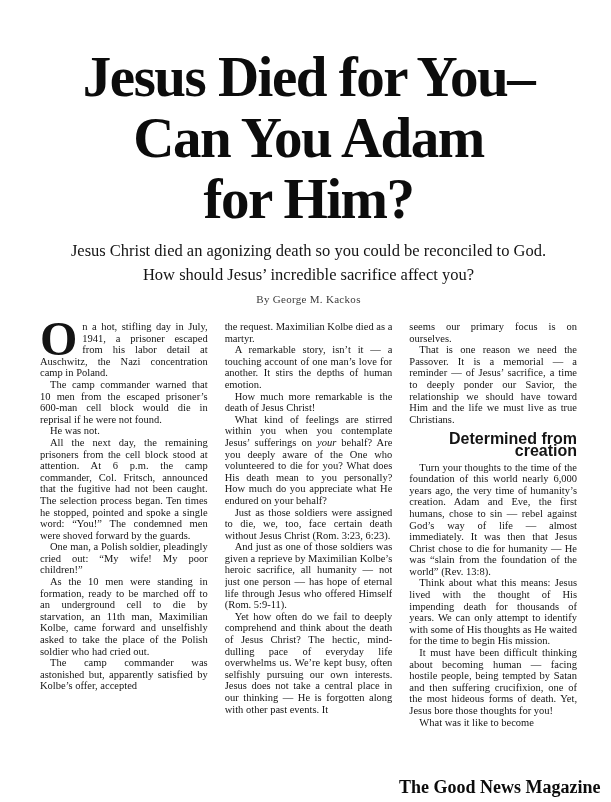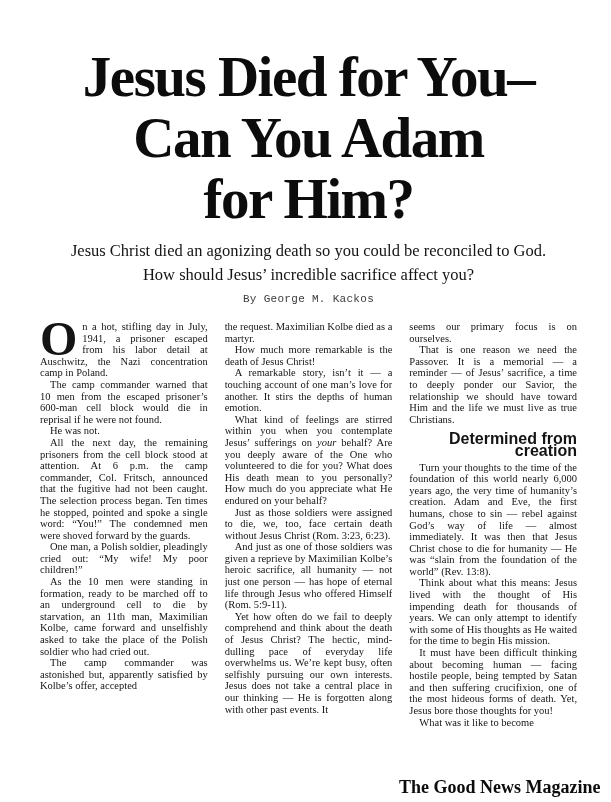--- a/index.html
+++ b/index.html
@@ -36,21 +36,21 @@
     margin:10px auto 0 auto;
     max-width:505px;
     text-align:center;
     font-size:16.5px;
     line-height:24px;
     color:var(--ink);
   }
   .byline{
     margin-top:6px;
     text-align:center;
-    font-family:Liberation Mono, monospace;
+    font-family:Liberation Serif, serif;
     font-size:11px;
     letter-spacing:0.3px;
     color:var(--byline_ink);
   }
   .columns{
     margin-top:16px;
     display:flex;
     gap:17px;
     height:452px;
     overflow:hidden;
@@ -114,22 +114,22 @@
         <p class="body-para"><span class="drop-cap">O</span><span>n a hot, stifling day in July, 1941, a prisoner escaped from his labor detail at Auschwitz, the Nazi concentration camp in Poland.</span></p>
         <p class="body-para indent"><span>The camp commander warned that 10 men from the escaped prisoner’s 600-man cell block would die in reprisal if he were not found.</span></p>
         <p class="body-para indent"><span>He was not.</span></p>
         <p class="body-para indent"><span>All the next day, the remaining prisoners from the cell block stood at attention. At 6 p.m. the camp commander, Col. Fritsch, announced that the fugitive had not been caught. The selection process began. Ten times he stopped, pointed and spoke a single word: “You!” The condemned men were shoved forward by the guards.</span></p>
         <p class="body-para indent"><span>One man, a Polish soldier, pleadingly cried out: “My wife! My poor children!”</span></p>
         <p class="body-para indent"><span>As the 10 men were standing in formation, ready to be marched off to an underground cell to die by starvation, an 11th man, Maximilian Kolbe, came forward and unselfishly asked to take the place of the Polish soldier who had cried out.</span></p>
         <p class="body-para indent"><span>The camp commander was astonished but, apparently satisfied by Kolbe’s offer, accepted</span></p>
       </div>
     <div class="col">
         <p class="body-para"><span>the request. Maximilian Kolbe died as a martyr.</span></p>
+        <p class="body-para indent"><span>A remarkable story, isn’t it — a touching account of one man’s love for another. It stirs the depths of human emotion.</span></p>
         <p class="body-para indent"><span>How much more remarkable is the death of Jesus Christ!</span></p>
-        <p class="body-para indent"><span>A remarkable story, isn’t it — a touching account of one man’s love for another. It stirs the depths of human emotion.</span></p>
         <p class="body-para indent"><span>What kind of feelings are stirred within you when you contemplate Jesus’ sufferings on </span><span class="ital">your</span><span> behalf? Are you deeply aware of the One who volunteered to die for you? What does His death mean to you personally? How much do you appreciate what He endured on your behalf?</span></p>
         <p class="body-para indent"><span>Just as those soldiers were assigned to die, we, too, face certain death without Jesus Christ (Rom. 3:23, 6:23).</span></p>
         <p class="body-para indent"><span>And just as one of those soldiers was given a reprieve by Maximilian Kolbe’s heroic sacrifice, all humanity — not just one person — has hope of eternal life through Jesus who offered Himself (Rom. 5:9-11).</span></p>
         <p class="body-para indent"><span>Yet how often do we fail to deeply comprehend and think about the death of Jesus Christ? The hectic, mind-dulling pace of everyday life overwhelms us. We’re kept busy, often selfishly pursuing our own interests. Jesus does not take a central place in our thinking — He is forgotten along with other past events. It</span></p>
       </div>
     <div class="col">
         <p class="body-para"><span>seems our primary focus is on ourselves.</span></p>
         <p class="body-para indent"><span>That is one reason we need the Passover. It is a memorial — a reminder — of Jesus’ sacrifice, a time to deeply ponder our Savior, the relationship we should have toward Him and the life we must live as true Christians.</span></p>
         <h3 class="subhead">Determined from creation</h3>
         <p class="body-para indent"><span>Turn your thoughts to the time of the foundation of this world nearly 6,000 years ago, the very time of humanity’s creation. Adam and Eve, the first humans, chose to sin — rebel against God’s way of life — almost immediately. It was then that Jesus Christ chose to die for humanity — He was “slain from the foundation of the world” (Rev. 13:8).</span></p>

